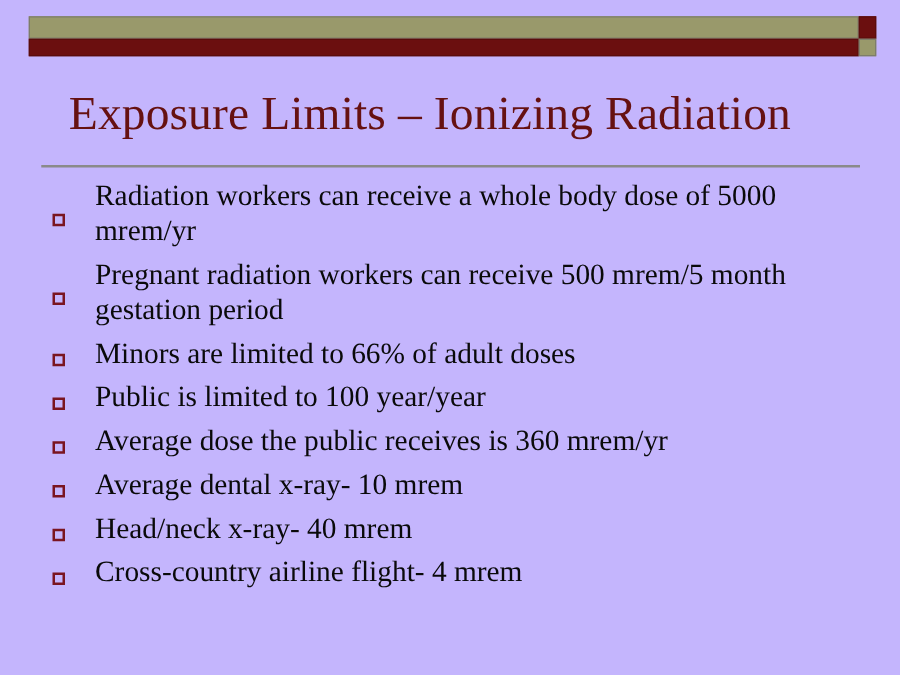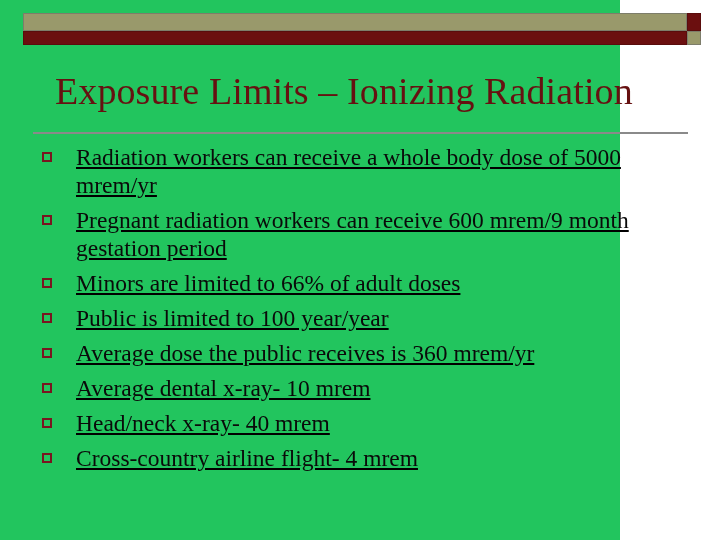--- a/index.html
+++ b/index.html
@@ -10,23 +10,23 @@
     width: 720px;
     height: 540px;
     background: #ffffff;
     font-family: "Liberation Serif", serif;
     overflow: hidden;
     position: relative;
   }
 
   .slide {
     position: relative;
-    width: 620px;
+    width: 720px;
     height: 540px;
-    background: #22c55e;
+    background: #c4b5fd;
   }
 
   
   .header-deco {
     position: absolute;
     left: 23px;
     top: 13px;
     width: 678px;
     height: 32px;
   }
@@ -87,23 +87,22 @@
 
   
   .bullets {
     position: absolute;
     left: 42px;
     top: 143px;
     width: 646px;
   }
   .bullet-item {
     display: flex;
-    align-items: flex-start;
+    align-items: center;
     margin-bottom: 7px;
-    text-decoration: underline;
   }
   .bullet-marker {
     flex: 0 0 auto;
     width: 10px;
     height: 10px;
     box-sizing: border-box;
     border: 2px solid #7a1520;
     background: transparent;
     margin-top: 9px;
     margin-right: 24px;
@@ -140,21 +139,21 @@
 
   <div class="bullets">
 
     <div class="bullet-item">
       <span class="bullet-marker"></span>
       <span class="bullet-text wrap-1">Radiation workers can receive a whole body dose of 5000 mrem/yr</span>
     </div>
 
     <div class="bullet-item">
       <span class="bullet-marker"></span>
-      <span class="bullet-text wrap-2">Pregnant radiation workers can receive 600 mrem/9 month gestation period</span>
+      <span class="bullet-text wrap-2">Pregnant radiation workers can receive 500 mrem/5 month gestation period</span>
     </div>
 
     <div class="bullet-item">
       <span class="bullet-marker"></span>
       <span class="bullet-text">Minors are limited to 66% of adult doses</span>
     </div>
 
     <div class="bullet-item">
       <span class="bullet-marker"></span>
       <span class="bullet-text">Public is limited to 100 year/year</span>

